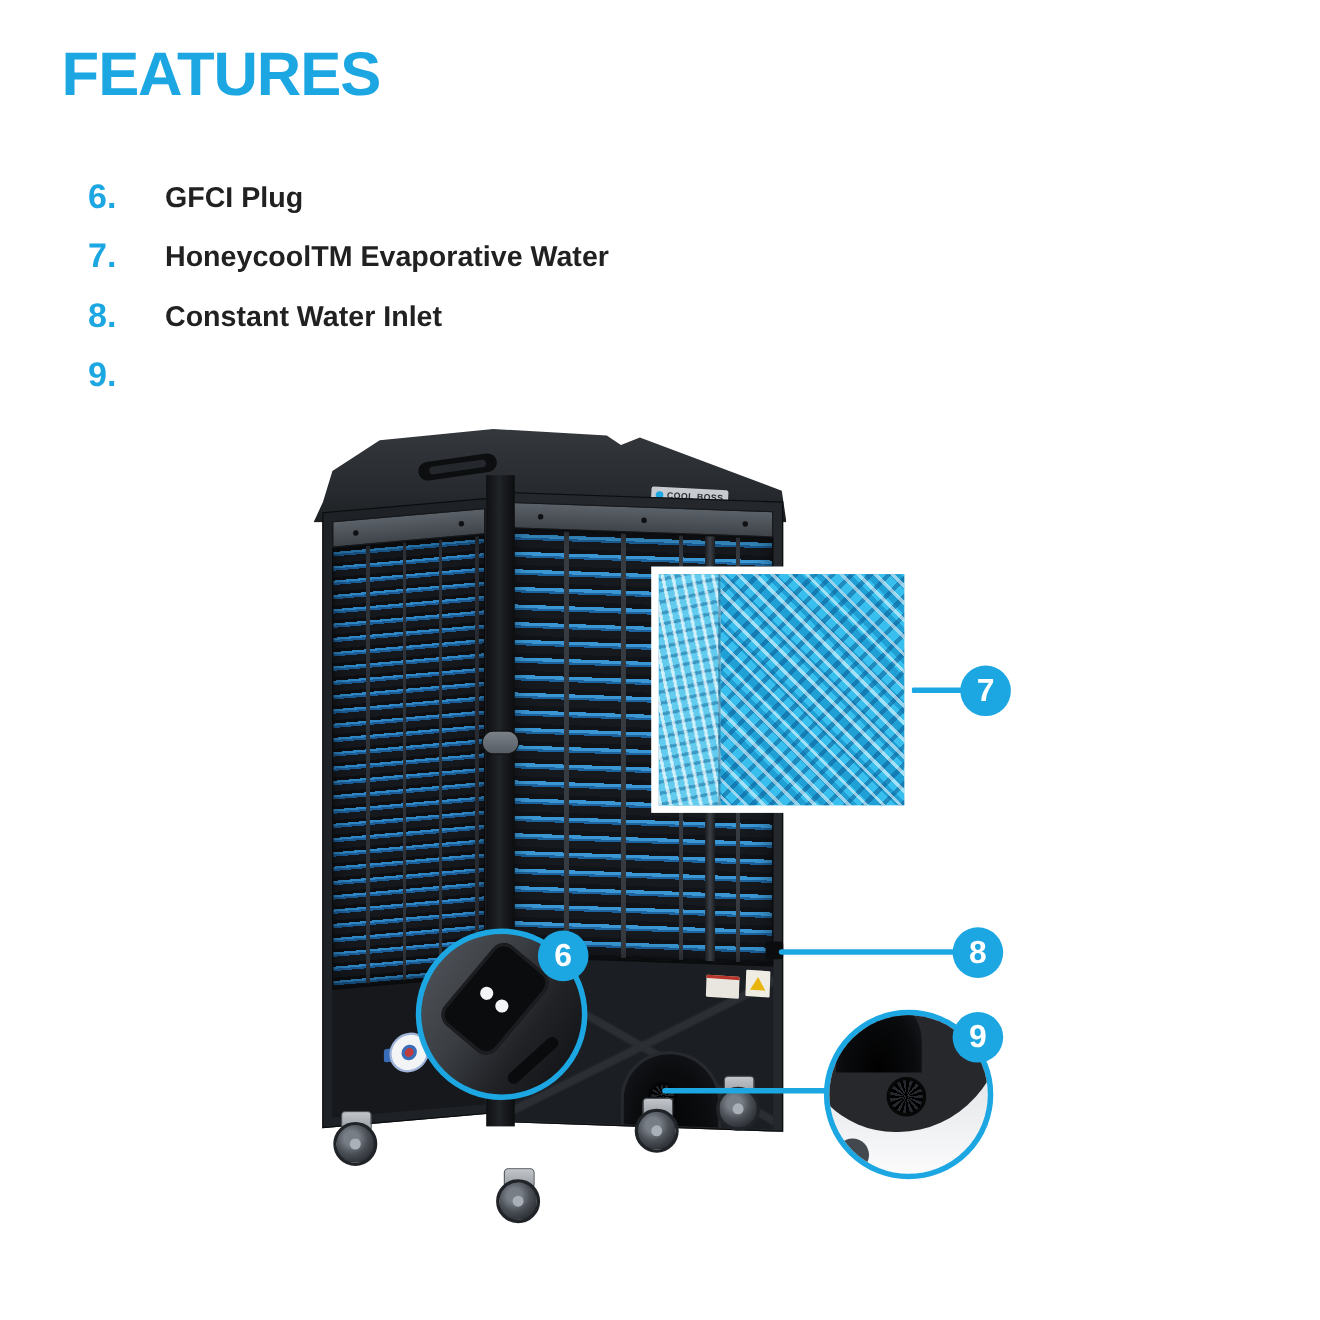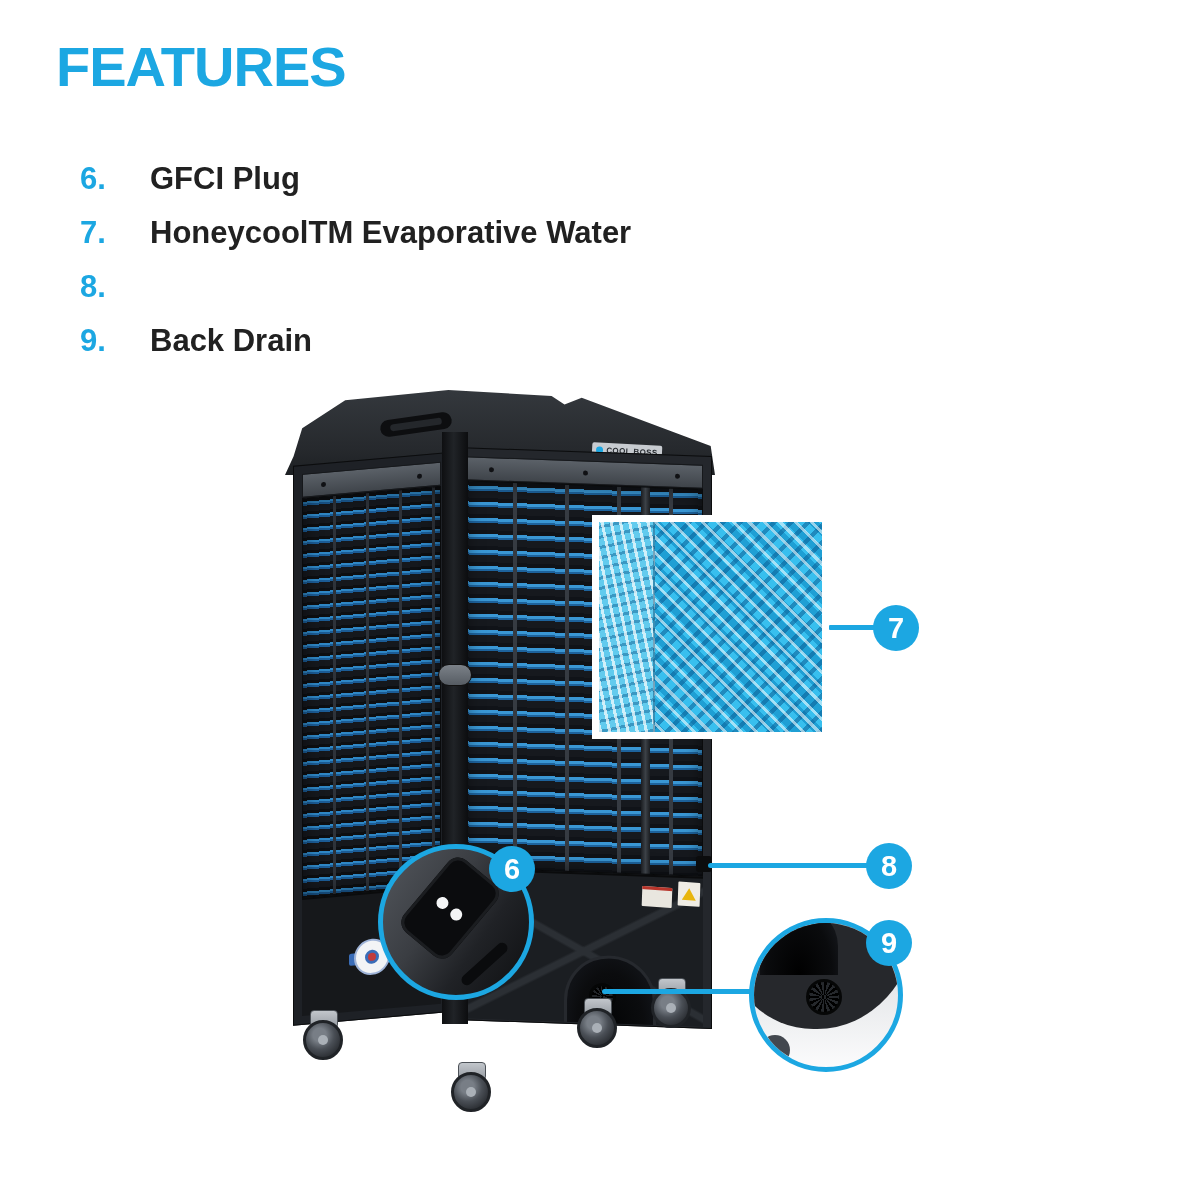--- a/index.html
+++ b/index.html
@@ -10,21 +10,21 @@
   .page-title {
     position:absolute; left:56px; top:34px;
     font-size:56px; font-weight:800; letter-spacing:-1px;
     color:#1CA7E2;
   }
   .feature-list { position:absolute; left:80px; top:152px; }
   .feature-row { display:flex; height:54px; align-items:center; }
   .feature-num {
     width:70px; font-size:31px; font-weight:700; color:#1CA7E2;
   }
-  .feature-label { font-size:31px; font-weight:700; color:#212121; }
+  .feature-label { font-size:26px; font-weight:700; color:#212121; }
 
   
   .unit { position:absolute; left:285px; top:390px; width:430px; height:760px; z-index:1; }
 
   .top-cap {
     position:absolute; left:0; top:0; width:430px; height:85px;
     background:linear-gradient(180deg,#34383d 0%, #26292d 70%, #1d2023 100%);
     clip-path:polygon(2% 78%, 4% 45%, 14% 12%, 38% 0%, 62% 7%, 65% 17%, 69% 9%, 99% 66%, 100% 100%, 0% 100%);
   }
   .cap-handle {
@@ -226,24 +226,24 @@
     <div class="feature-row">
       <span class="feature-num">6.</span>
       <span class="feature-label">GFCI Plug</span>
     </div>
     <div class="feature-row">
       <span class="feature-num">7.</span>
       <span class="feature-label">HoneycoolTM Evaporative Water</span>
     </div>
     <div class="feature-row">
       <span class="feature-num">8.</span>
+      <span class="feature-label">Constant Water Inlet</span>
     </div>
     <div class="feature-row">
       <span class="feature-num">9.</span>
-      <span class="feature-label">Back Drain</span>
     </div>
   </div>
 
   <div class="unit">
 
     <div class="top-cap">
       <div class="cap-handle"></div>
       <div class="brand-badge">
         <span class="brand-dot"></span>
         <span>COOL BOSS</span>

